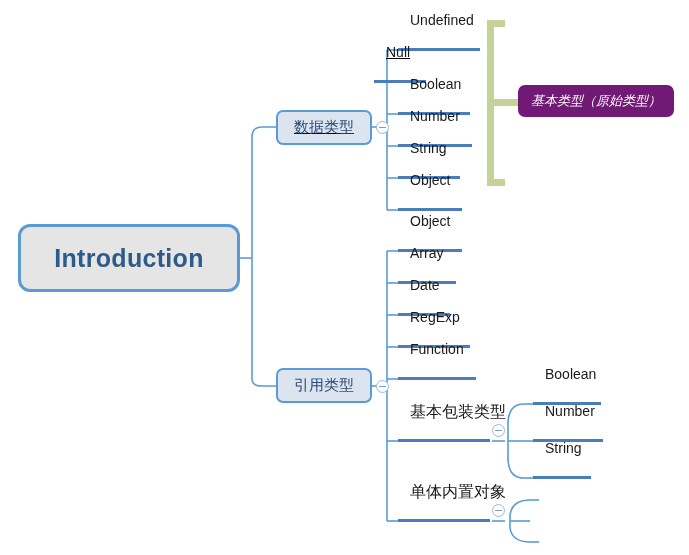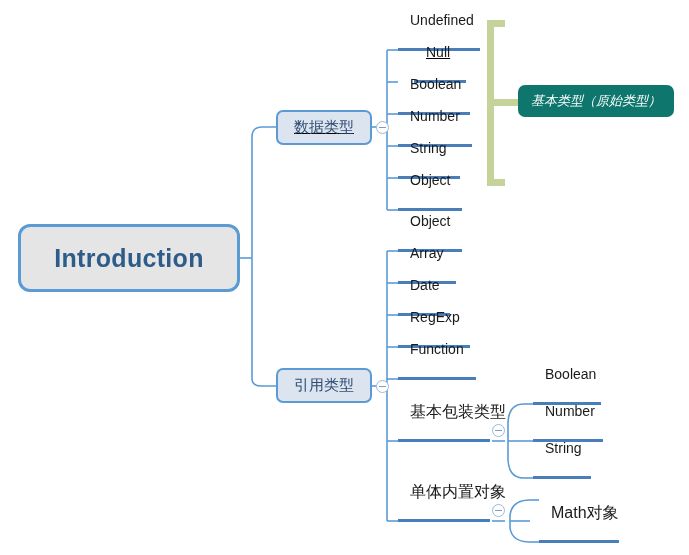--- a/index.html
+++ b/index.html
@@ -126,21 +126,21 @@
     height: 7px;
     background: #C5D39B;
   }
   .green-box {
     position: absolute;
     left: 518px;
     top: 85px;
     width: 156px;
     height: 32px;
     border-radius: 7px;
-    background: #0f766e;
+    background: #701a75;
     display: flex;
     align-items: center;
     justify-content: center;
   }
   .green-box .label {
     font-size: 13px;
     font-style: italic;
     color: #ffffff;
     white-space: nowrap;
   }
@@ -218,21 +218,21 @@
   <div class="toggle" style="left:376px; top:121px;"></div>
 
   <div class="branch-node" id="branch-1">
     <span class="label">引用类型</span>
   </div>
   <div class="toggle" style="left:376px; top:380px;"></div>
 
   <div class="leaf" style="left:398px; top:26px; width:82px; height:25px;">
     <span class="label">Undefined</span>
   </div>
-  <div class="leaf" style="left:414px; top:58px; width:52px; height:25px;text-decoration:underline;">
+  <div class="leaf" style="left:374px; top:58px; width:52px; height:25px;text-decoration:underline;">
     <span class="label">Null</span>
   </div>
   <div class="leaf" style="left:398px; top:90px; width:72px; height:25px;">
     <span class="label">Boolean</span>
   </div>
   <div class="leaf" style="left:398px; top:122px; width:74px; height:25px;">
     <span class="label">Number</span>
   </div>
   <div class="leaf" style="left:398px; top:154px; width:62px; height:25px;">
     <span class="label">String</span>
@@ -270,23 +270,20 @@
   <div class="leaf" style="left:533px; top:380px; width:68px; height:25px;">
     <span class="label">Boolean</span>
   </div>
   <div class="leaf" style="left:533px; top:417px; width:70px; height:25px;">
     <span class="label">Number</span>
   </div>
   <div class="leaf" style="left:533px; top:454px; width:58px; height:25px;">
     <span class="label">String</span>
   </div>
 
-  <div class="leaf cn" style="left:539px; top:518px; width:80px; height:25px;">
-    <span class="label">Math对象</span>
-  </div>
 
   <div class="green-bracket"></div>
   <div class="green-stem"></div>
   <div class="green-box">
     <span class="label">基本类型（原始类型）</span>
   </div>
 
 
 </div>
 

